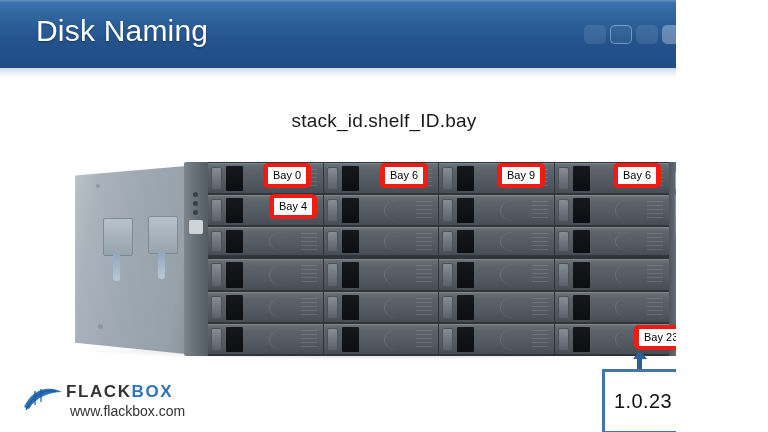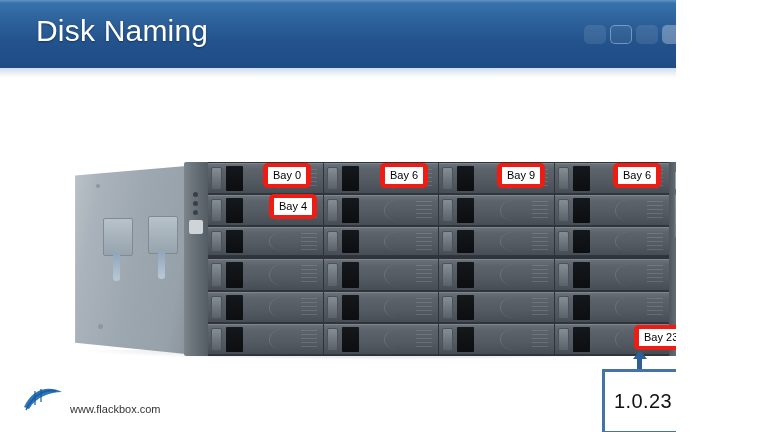--- a/index.html
+++ b/index.html
@@ -253,21 +253,21 @@
   #logo { position: absolute; left: 22px; top: 380px; width: 160px; height: 42px; }
   #logo-mark { position: absolute; left: 0; top: 3px; width: 42px; height: 30px; }
   #logo-text {
     position: absolute; left: 44px; top: 2px;
     font-size: 17px; font-weight: bold; letter-spacing: 1.6px;
     color: #333333;
   }
   #logo-text .blue { color: #2d74bb; }
   #logo-url {
     position: absolute; left: 48px; top: 23px;
-    font-size: 11px; color: #333333;
+    font-size: 14px; color: #333333;
   }
 
   
   #corner-sphere {
     position: absolute; left: 738px; top: 409px;
     width: 18px; height: 12px;
     border-radius: 50%;
     background: radial-gradient(ellipse at 35% 28%, #8fc2ea 0%, #3e8fd0 42%, #1f5fa8 78%, #17457d 100%);
   }
 </style>
@@ -283,20 +283,21 @@
       <div class="hsq outlined"></div>
       <div class="hsq"></div>
       <div class="hsq lvl3"></div>
       <div class="hsq lvl2"></div>
       <div class="hsq"></div>
       <div class="hsq lvl2"></div>
     </div>
   </div>
   <div id="header-underband"></div>
 
+  <div id="caption">stack_id.shelf_ID.bay</div>
 
   <div id="shelf">
     <div id="shelf-shadow"></div>
 
     <div id="shelf-side">
       <div class="side-handle" id="side-handle-1"></div>
       <div class="side-handle" id="side-handle-2"></div>
       <div id="shelf-side-screw1"></div>
       <div id="shelf-side-screw2"></div>
     </div>
@@ -489,18 +490,19 @@
     <span id="callout-value">1.0.23</span>
   </div>
 
   <div id="logo">
     <svg id="logo-mark" viewBox="0 0 42 30">
       <path d="M2 24 C10 6, 26 2, 40 9 C28 9, 14 14, 7 26 Z" fill="#2d74bb"></path>
       <path d="M4 27 C12 10, 24 6, 34 8" stroke="#1b5a99" stroke-width="1.4" fill="none"></path>
       <path d="M13 8 L13 22" stroke="#1b5a99" stroke-width="1.2" fill="none"></path>
       <path d="M19 6 L19 19" stroke="#1b5a99" stroke-width="1.2" fill="none"></path>
     </svg>
+    <div id="logo-text"><span>FLACK</span><span class="blue">BOX</span></div>
     <div id="logo-url">www.flackbox.com</div>
   </div>
 
   <div id="corner-sphere"></div>
 
 </div>
 
 </body></html>

